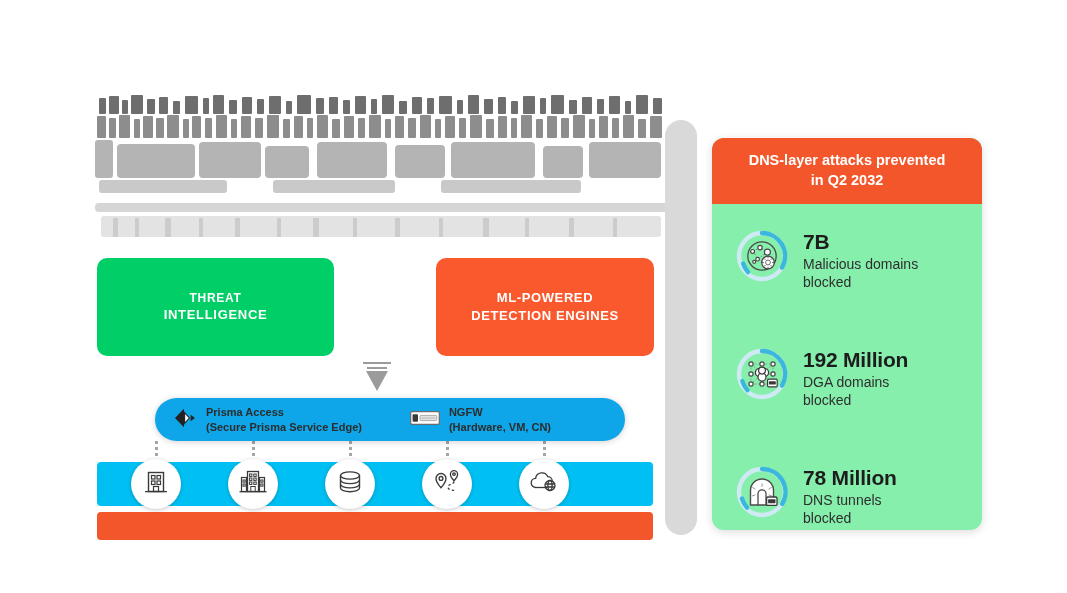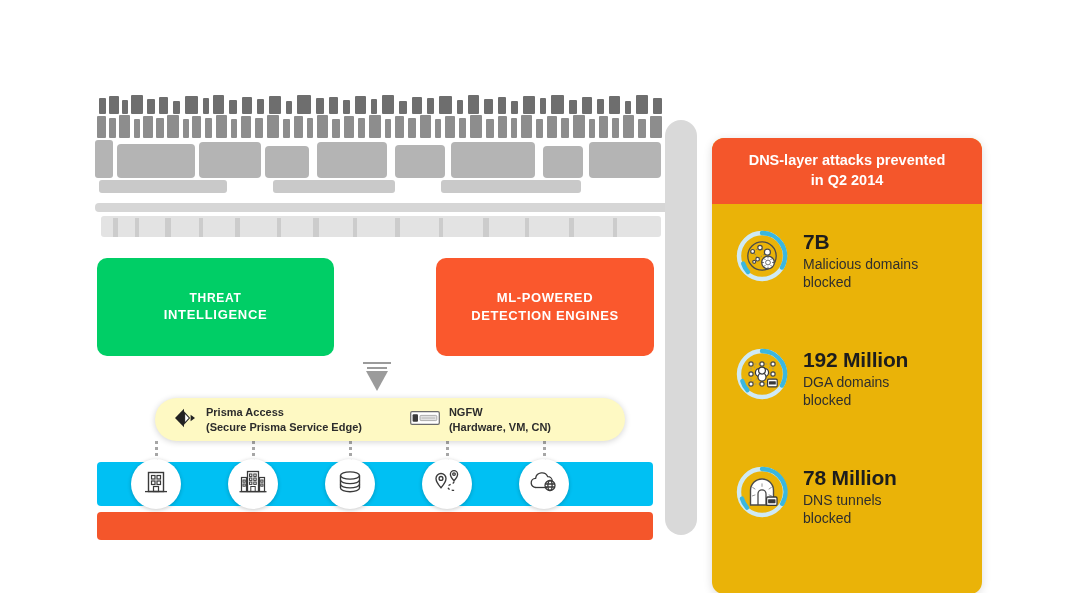--- a/index.html
+++ b/index.html
@@ -16,22 +16,22 @@
     background:#ffffff;overflow:hidden;
   }
   
   .spine{
     position:absolute;left:665px;top:120px;width:32px;height:415px;
     background:#d9d9d9;border-radius:16px;
   }
 
   
   .statcard{
-    position:absolute;left:712px;top:138px;width:270px;height:456px;
-    background:#eab308;border-radius:12px;
+    position:absolute;left:712px;top:138px;width:270px;height:392px;
+    background:#86efac;border-radius:12px;
     box-shadow:0 2px 10px rgba(0,0,0,.14);
     overflow:hidden;
   }
   .stat-head{
     background:#f4562b;color:#ffffff;
     padding:13px 16px 14px;text-align:center;
     font-weight:bold;font-size:14.5px;line-height:1.35;
   }
   .stat-list{padding:13px 0 0 0;}
   .stat-row{
@@ -305,21 +305,21 @@
             <path d="M7 17.5 a4.6 4.6 0 0 1 -.4 -9.2 a6.4 6.4 0 0 1 12.2 -1.6 a4.4 4.4 0 0 1 4.4 4.4"></path>
             <path d="M7 17.5 h11"></path>
             <circle cx="21" cy="15.5" r="5"></circle>
             <ellipse cx="21" cy="15.5" rx="2.1" ry="5"></ellipse>
             <path d="M16.2 14 h9.6 M16.2 17 h9.6"></path>
           </g>
         </svg>
       </span>
     </div>
 
-    <div style="position:absolute;left:60px;top:313px;width:470px;height:43px;background:#fef9c3;border-radius:22px;
+    <div style="position:absolute;left:60px;top:313px;width:470px;height:43px;background:#0ea5e9;border-radius:22px;
                 box-shadow:0 1px 6px rgba(0,0,0,.18);display:flex;align-items:center;">
 
       <div style="display:flex;align-items:center;gap:9px;margin-left:18px;">
         <span>
           <svg width="24" height="20" viewBox="0 0 24 20" aria-hidden="true">
             <polygon points="2,10 11,0.8 11,19.2" fill="#222222"></polygon>
             <polygon points="11.6,4.6 11.6,15.4 16.4,10" fill="#ffffff" stroke="#222222" stroke-width="1.1"></polygon>
             <polygon points="17.6,6.8 17.6,13.2 22,10" fill="#222222"></polygon>
           </svg>
         </span>
@@ -346,21 +346,21 @@
     </div>
 
   </div>
 
   <div class="spine"></div>
 
   <div class="statcard">
 
     <div class="stat-head">
       <div>DNS-layer attacks prevented</div>
-      <div>in Q2 2014</div>
+      <div>in Q2 2032</div>
     </div>
 
     <div class="stat-list">
 
       <div class="stat-row">
         <div class="stat-ico">
           <svg width="56" height="56" viewBox="0 0 56 56" aria-hidden="true">
             <circle cx="28" cy="28" r="23" fill="none" stroke="#cfeaf5" stroke-width="4.4"></circle>
             <path d="M28 5 a23 23 0 0 1 20 34.5" fill="none" stroke="#3BB7DE" stroke-width="4.4" stroke-linecap="round"></path>
             <path d="M14 44 a23 23 0 0 1 -4.8 -8.5" fill="none" stroke="#3BB7DE" stroke-width="4.4" stroke-linecap="round"></path>

